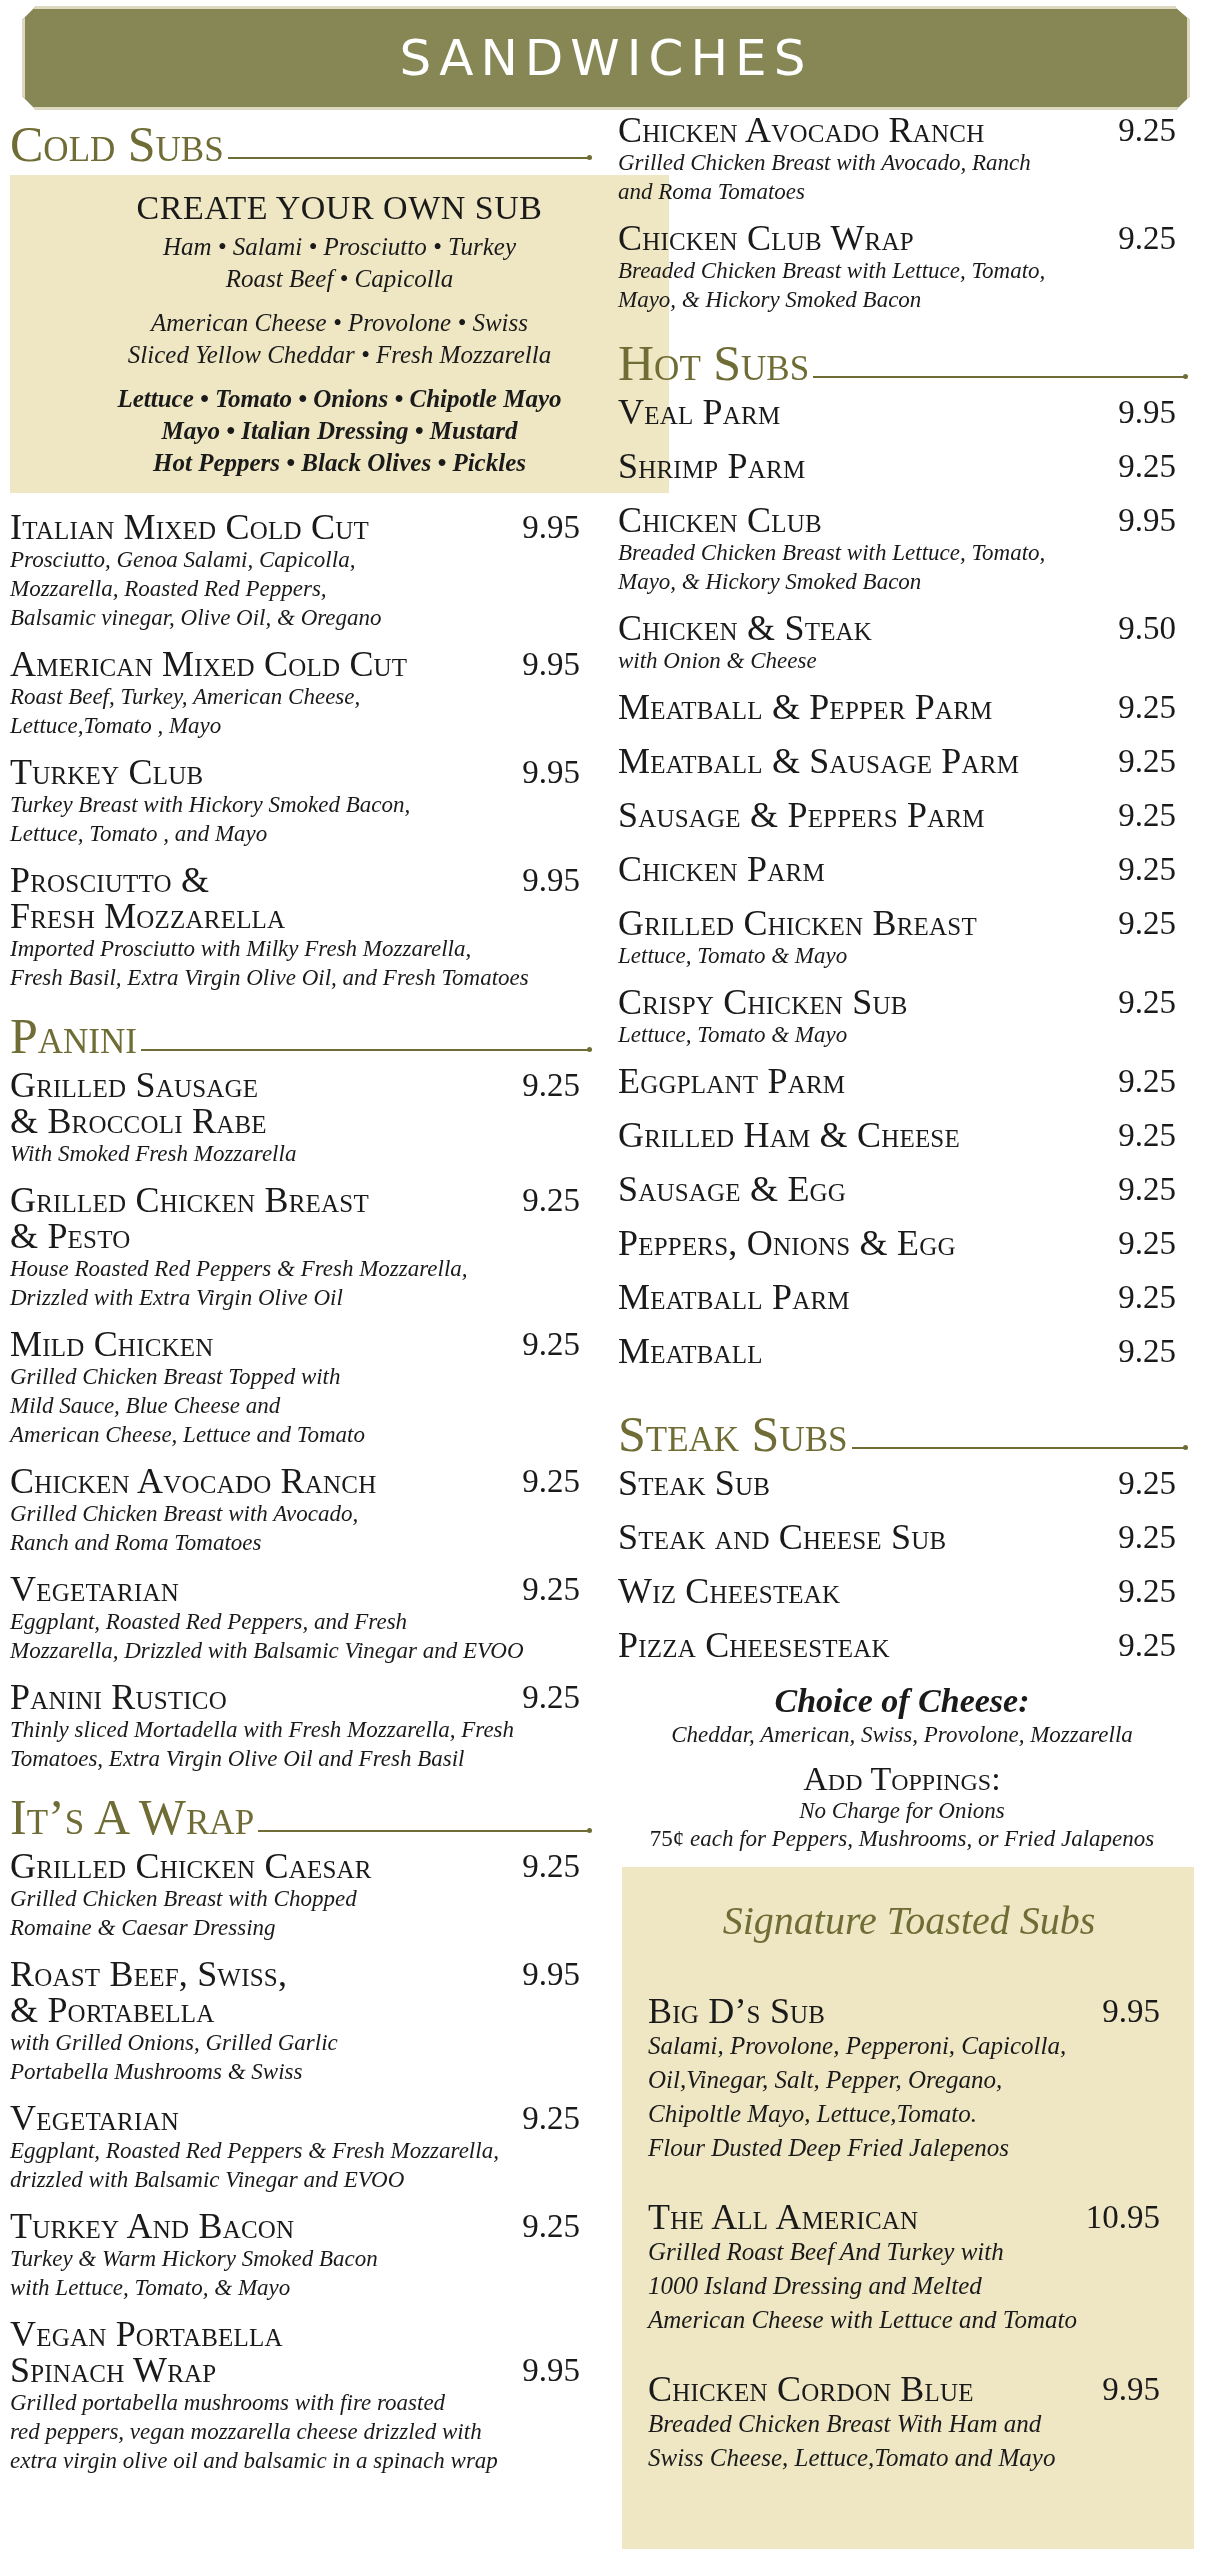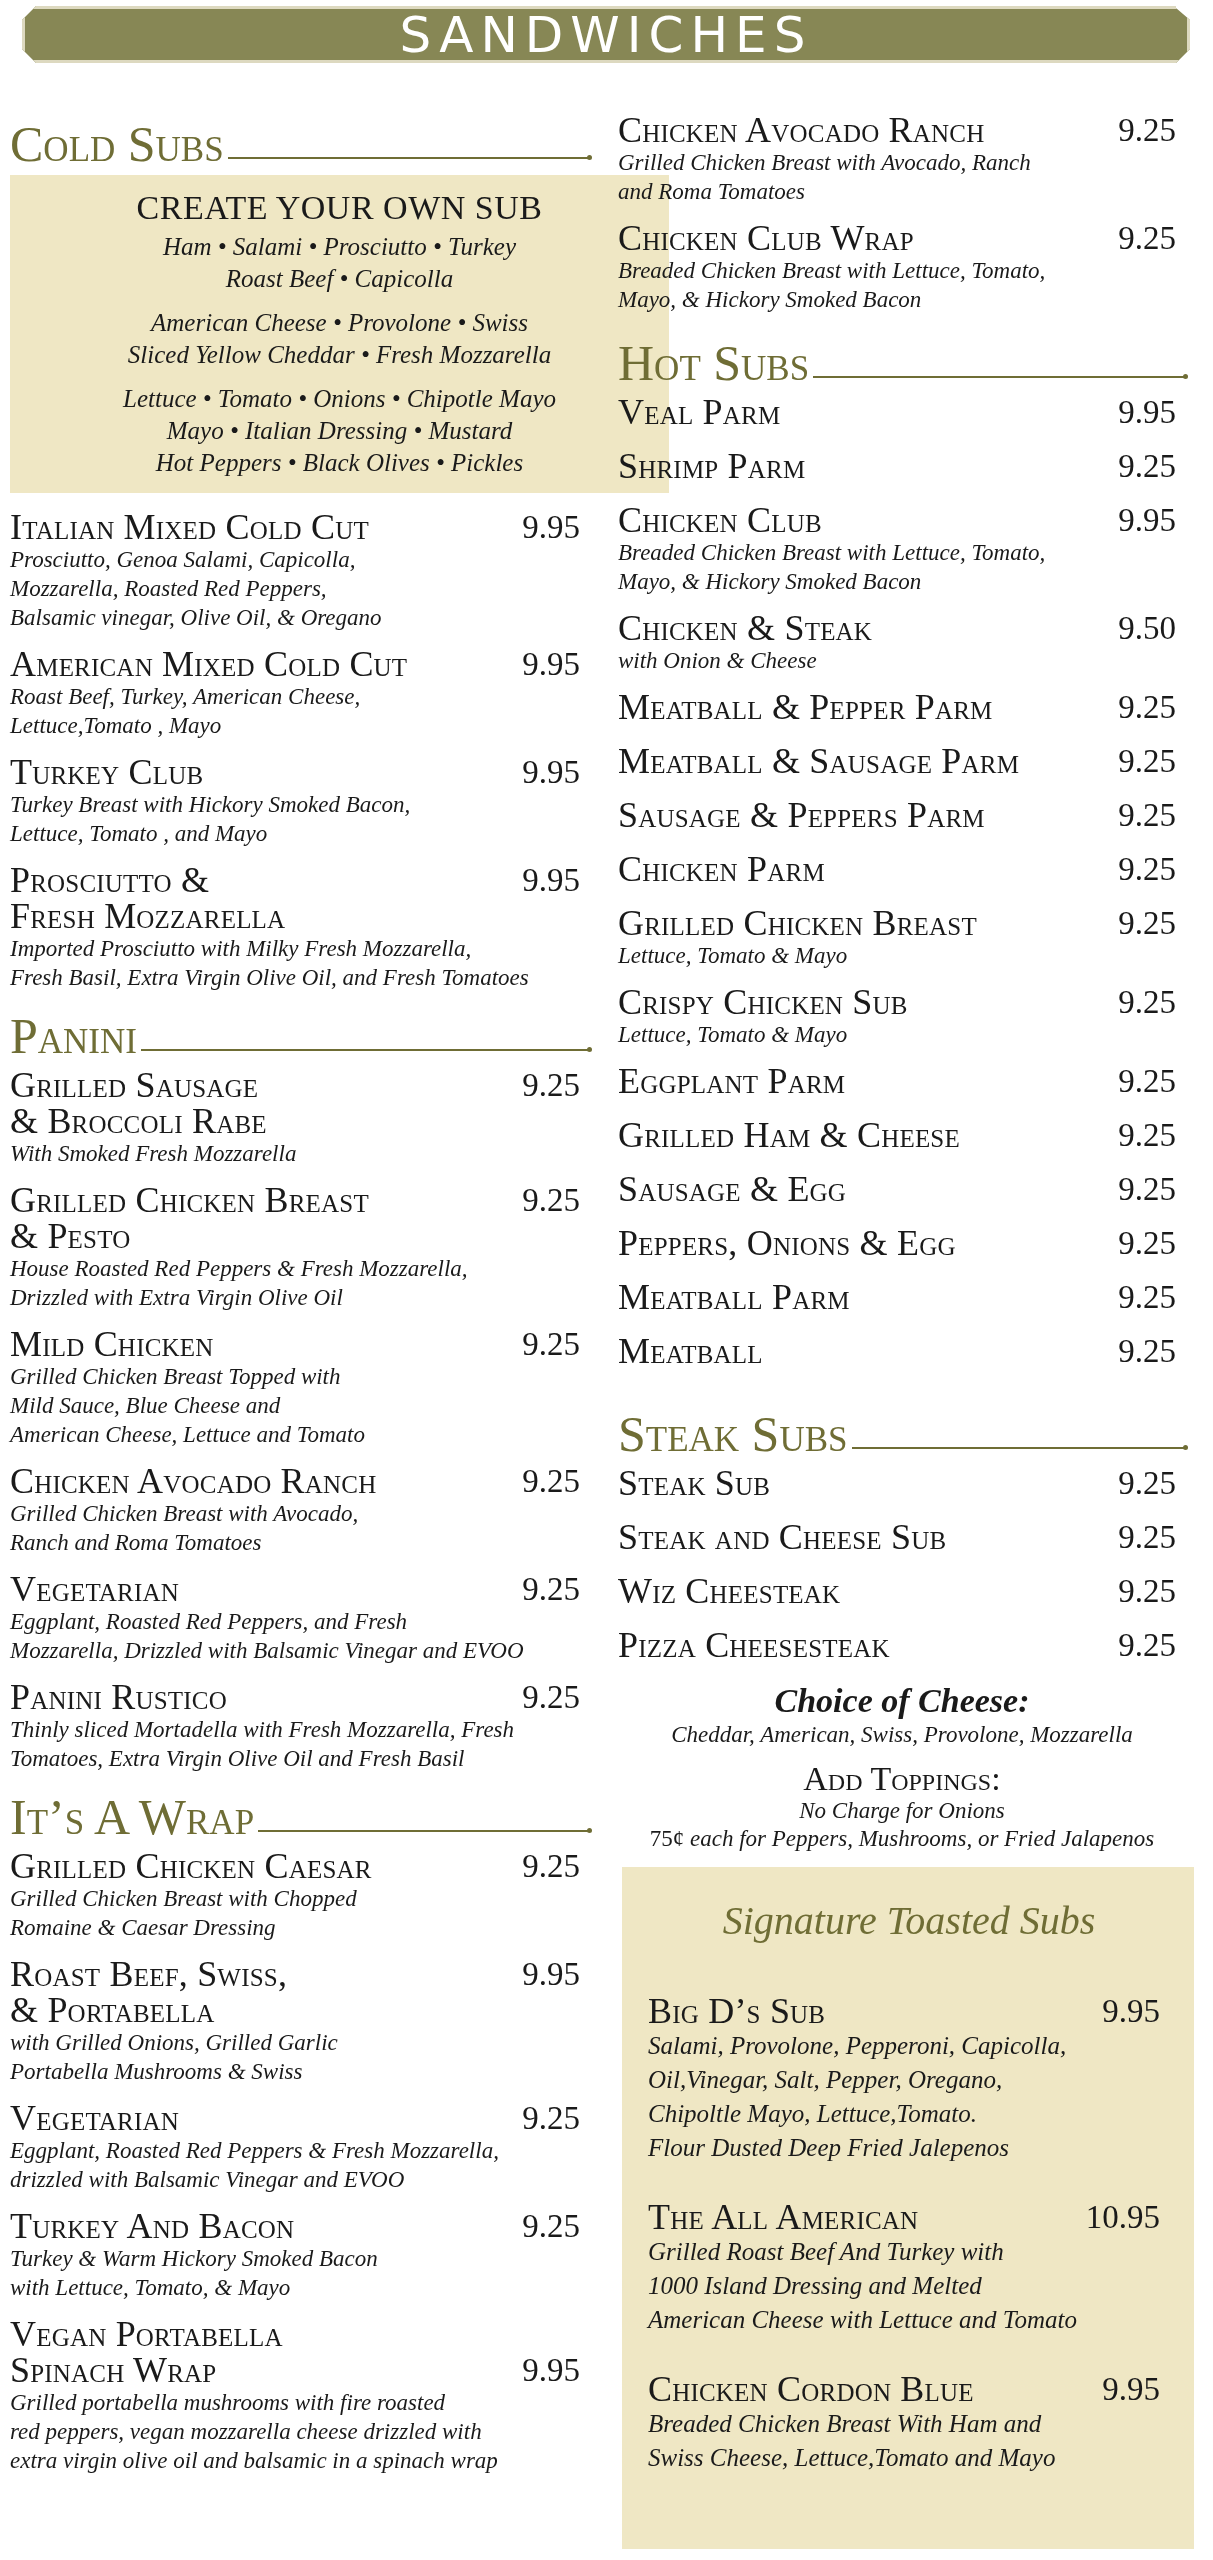--- a/index.html
+++ b/index.html
@@ -1,20 +1,20 @@
 <!DOCTYPE html>
 <html><head>
 <meta charset="utf-8">
 <style>
   * { box-sizing: border-box; margin: 0; padding: 0; }
   html, body { width: 1213px; height: 2560px; background: #ffffff; overflow: hidden; }
   body { font-family: "Liberation Serif", "DejaVu Serif", serif; color: #1a1a1a; position: relative; }
 
   .banner {
-    position: absolute; left: 22px; top: 6px; width: 1168px; height: 57px;
+    position: absolute; left: 22px; top: 6px; width: 1168px; height: 104px;
     background: #878755;
     border: 3px solid #ddd9c0;
     outline: 2px solid #ece9d8;
     clip-path: polygon(14px 0, calc(100% - 14px) 0, calc(100% - 14px) 2px, 100% 14px, 100% calc(100% - 14px), calc(100% - 14px) 100%, 14px 100%, 0 calc(100% - 14px), 0 14px, 14px 0);
     display: flex; align-items: center; justify-content: center;
   }
   .banner-title {
     color: #ffffff; font-family: "DejaVu Sans", sans-serif; font-weight: normal;
     font-size: 50px; letter-spacing: 7px;
   }
@@ -32,21 +32,21 @@
   }
   .section-rule::after {
     content: ""; position: absolute; right: -2px; top: -2px; width: 5px; height: 5px; border-radius: 50%; background: #6f6d35;
   }
 
   .create-box {
     background: #efe7c4; margin-top: 4px; padding: 14px 10px 14px 10px; text-align: center; width: 659px;
   }
   .create-title { font-size: 34px; letter-spacing: 0.5px; margin-bottom: 4px; }
   .create-group { margin-bottom: 12px; }
-  .create-group:last-child { margin-bottom: 0; }
+  .create-group:last-child { margin-bottom: 0; font-weight: bold; }
   .create-line { font-style: italic; font-size: 25px; line-height: 32px; }
 
   .item { margin-bottom: 14px; }
   .item-head { display: flex; justify-content: space-between; align-items: flex-start; }
   .item-name {
     font-variant: small-caps; font-size: 36px; line-height: 36px; letter-spacing: 0.2px;
   }
   .item-name-line { display: block; }
   .item-price { font-size: 33px; line-height: 36px; padding-right: 10px; white-space: nowrap; }
   .item-desc { font-style: italic; font-size: 23px; line-height: 29px; }

